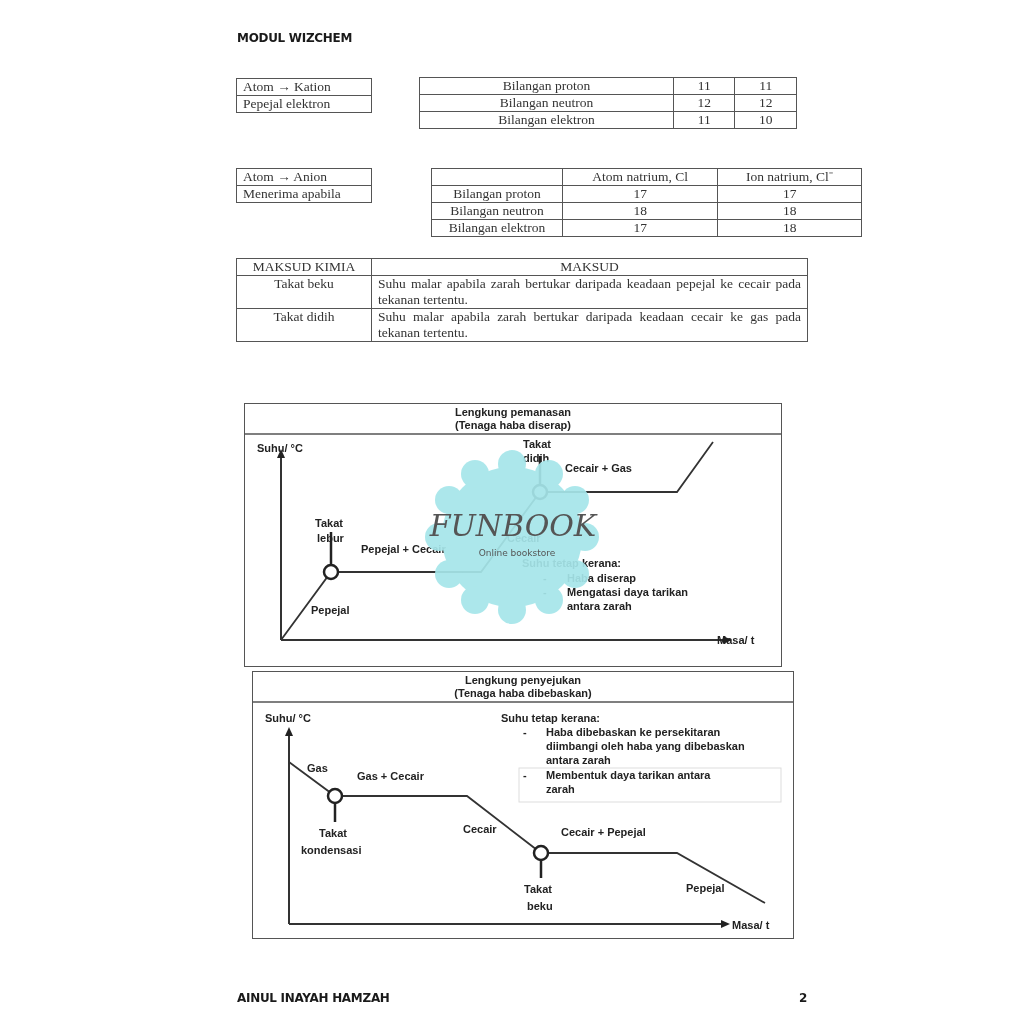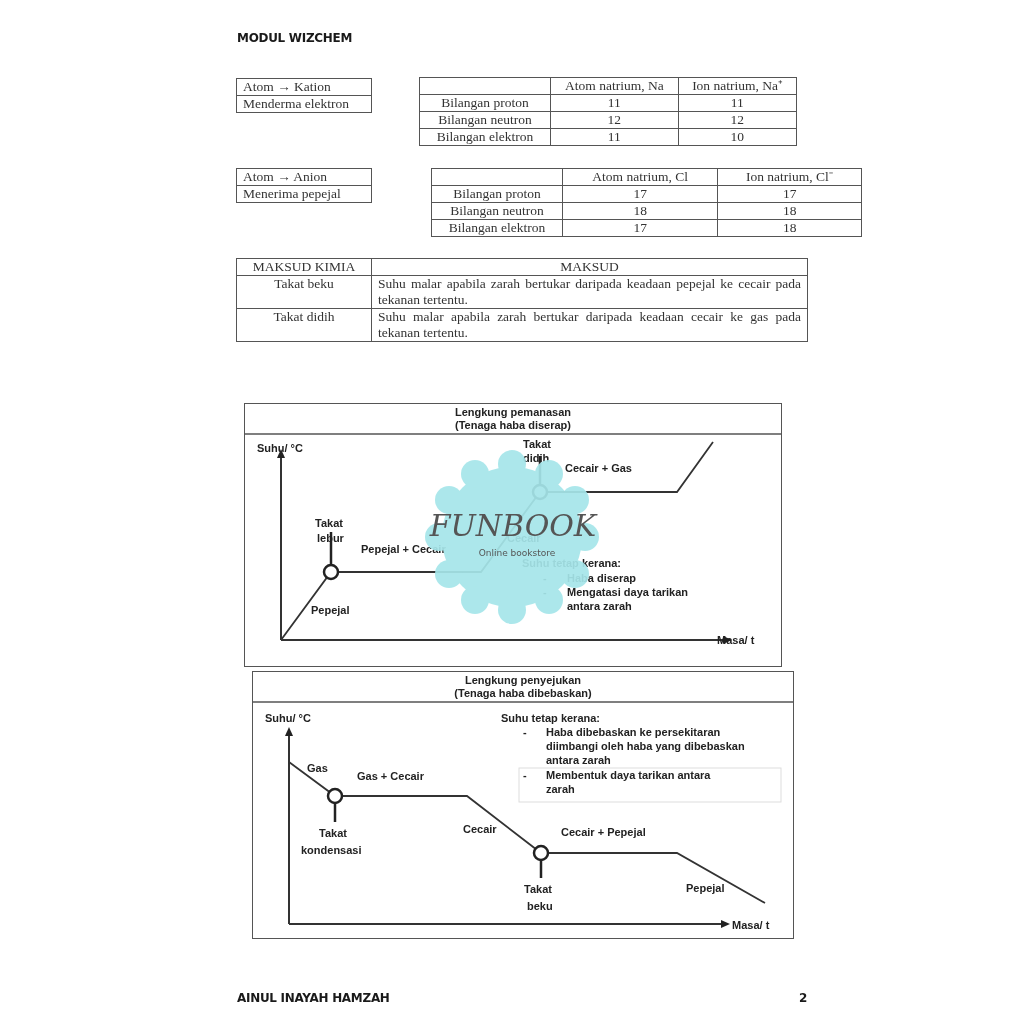--- a/index.html
+++ b/index.html
@@ -16,32 +16,27 @@
 <body>
 
 <div class="hdr" style="left:237px;top:30px;">MODUL WIZCHEM</div>
 
 <table style="left:236px;top:78px;width:136px;">
   <tbody>
       <tr>
         <td>Atom → Kation</td>
       </tr>
   <tr>
-        <td>Menderma elektron</td>
+        <td>Pepejal elektron</td>
       </tr>
 </tbody>
   </table>
 
 <table style="left:419px;top:77px;width:378px;">
   <tbody>
-      <tr>
-    <td class="c" style="width:118px"></td>
-    <td class="c">Atom natrium, Na</td>
-    <td class="c">Ion natrium, Na⁺</td>
-  </tr>
   <tr>
         <td class="c">Bilangan proton</td>
         <td class="c">11</td>
         <td class="c">11</td>
       </tr>
   <tr>
         <td class="c">Bilangan neutron</td>
         <td class="c">12</td>
         <td class="c">12</td>
       </tr>
@@ -52,21 +47,21 @@
       </tr>
 </tbody>
   </table>
 
 <table style="left:236px;top:168px;width:136px;">
   <tbody>
       <tr>
         <td>Atom → Anion</td>
       </tr>
   <tr>
-        <td>Menerima pepejal</td>
+        <td>Menerima apabila</td>
       </tr>
 </tbody>
   </table>
 
 <table style="left:431px;top:168px;width:431px;">
   <tbody>
       <tr>
     <td class="c" style="width:118px"></td>
     <td class="c">Atom natrium, Cl</td>
     <td class="c">Ion natrium, Cl⁻</td>

